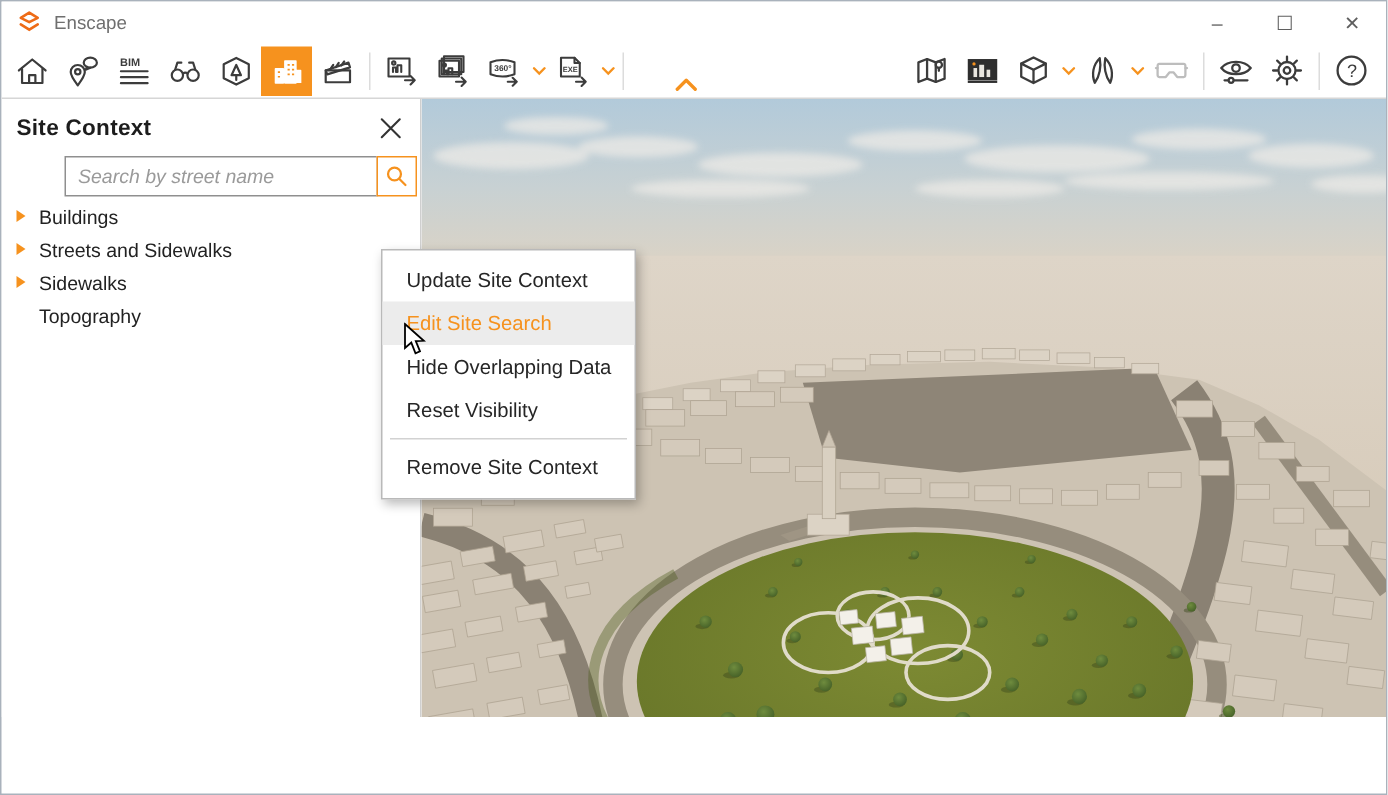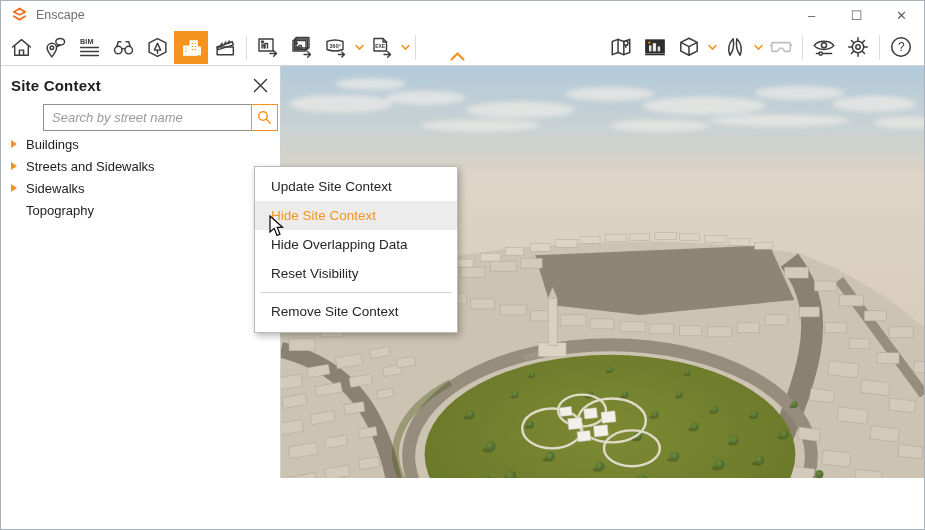--- a/index.html
+++ b/index.html
@@ -41,21 +41,21 @@
   .tree { padding-top: 2px; }
   .tree-item { display: flex; align-items: center; height: 22px; padding-left: 10px; font-size: 13px; color: #222; }
   .tree-arrow { width: 15px; flex: none; display: flex; align-items: center; }
   .tree-arrow .tri { width: 0; height: 0; border-left: 6px solid #F6921E; border-top: 4px solid transparent; border-bottom: 4px solid transparent; }
 
   
   .viewport { flex: 1; position: relative; overflow: hidden; }
   .viewport svg { display: block; }
 
   
-  .ctx-menu { position: absolute; left: 253px; top: 165px; width: 204px; background: #fff; border: 1px solid #b9b9b9; box-shadow: 2px 3px 7px rgba(0,0,0,.28); padding: 5px 0 6px 0; z-index: 50; }
+  .ctx-menu { position: absolute; left: 253px; top: 165px; width: 170px; background: #fff; border: 1px solid #b9b9b9; box-shadow: 2px 3px 7px rgba(0,0,0,.28); padding: 5px 0 6px 0; z-index: 50; }
   .ctx-item { height: 29px; display: flex; align-items: center; padding-left: 16px; font-size: 13.5px; color: #262626; cursor: default; }
   .ctx-item.highlighted { background: #ECECEC; color: #F6921E; }
   .ctx-sep { height: 1px; background: #d2d2d2; margin: 4px 5px; }
 
   .cursor { position: absolute; left: 268px; top: 214px; z-index: 60; pointer-events: none; }
 </style>
 </head>
 <body>
 
 <div class="window">
@@ -522,21 +522,21 @@
           <rect x="258" y="278" width="28" height="14" class="b2"></rect>
           <rect x="268" y="233" width="9" height="48" fill="#D9D0C1" stroke="#AEA392" stroke-width="0.5"></rect>
           <polygon points="268,233 272.5,222 277,233" fill="#CEC4B4" stroke="#AEA392" stroke-width="0.5"></polygon>
         </g>
       </svg>
     </div>
   </div>
 
   <div class="ctx-menu">
     <div class="ctx-item">Update Site Context</div>
-    <div class="ctx-item highlighted">Hide Site Context</div>
+    <div class="ctx-item highlighted">Edit Site Search</div>
     <div class="ctx-item">Hide Overlapping Data</div>
     <div class="ctx-item">Reset Visibility</div>
     <div class="ctx-sep"></div>
     <div class="ctx-item">Remove Site Context</div>
   </div>
 
   <svg class="cursor" width="17" height="23" viewBox="0 0 17 23">
     <path d="M1,1 L1,17 L5.2,13.4 L8,20.5 L11,19.2 L8.2,12.4 L13.5,12.2 Z" fill="#fff" stroke="#000" stroke-width="1.2"></path>
   </svg>
 

